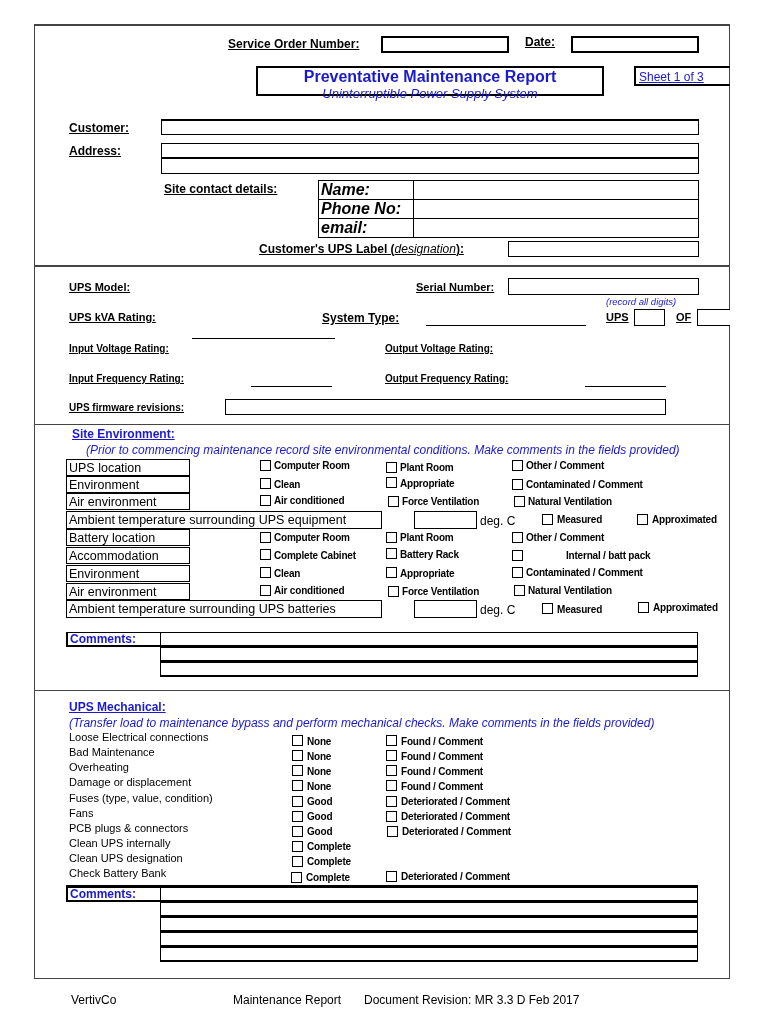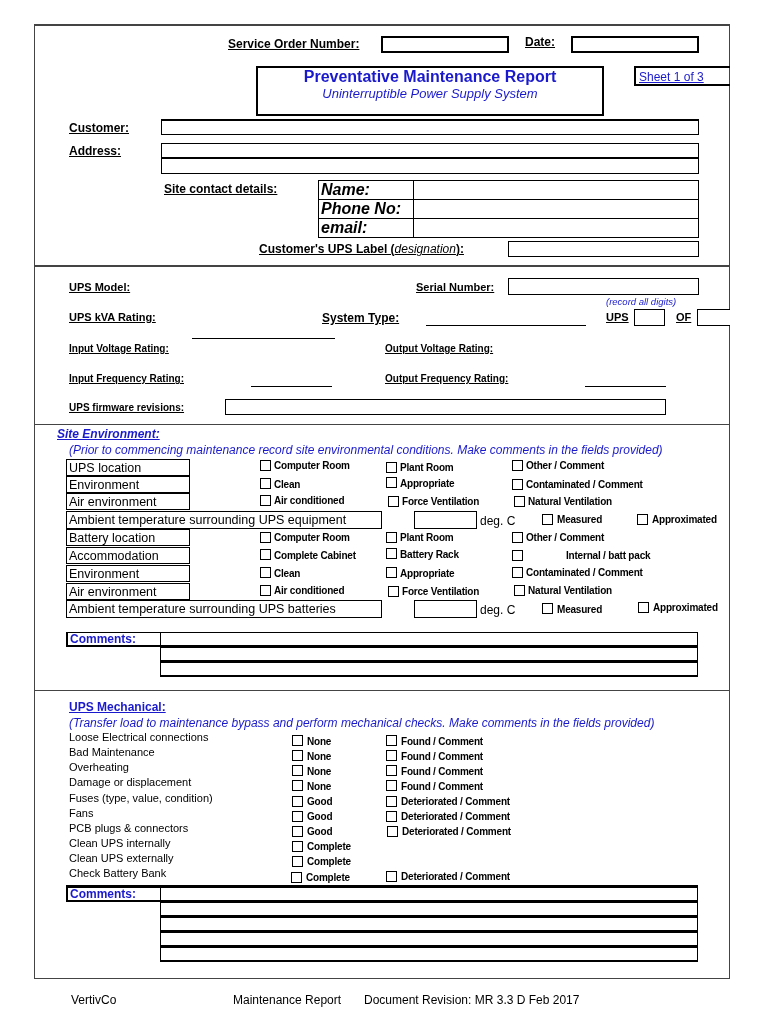--- a/index.html
+++ b/index.html
@@ -7,21 +7,21 @@
          font-family:"Liberation Sans", sans-serif; color:#000; }
   .abs { position:absolute; }
   .frame { position:absolute; left:34px; top:24px; width:694px; border:1px solid #444; border-top:2px solid #444; }
   .hline { position:absolute; left:34px; width:696px; height:0; border-top:1px solid #444; }
   .lbl { position:absolute; font-weight:bold; font-size:12px; text-decoration:underline; white-space:nowrap; }
   .lbl-sm { position:absolute; font-weight:bold; font-size:10px; text-decoration:underline; white-space:nowrap; }
   .box { position:absolute; border:1px solid #000; background:#fff; box-sizing:border-box; }
   .box-thick { position:absolute; border:2px solid #000; background:#fff; box-sizing:border-box; }
   .uline { position:absolute; border-bottom:1px solid #000; height:0; }
   .blue { color:#1a1acc; }
-  .title { position:absolute; left:256px; top:66px; width:348px; height:50px; border:2px solid #000; box-sizing:border-box; text-align:center; }
+  .title { position:absolute; left:256px; top:66px; width:348px; height:30px; border:2px solid #000; box-sizing:border-box; text-align:center; }
   .title .t1 { font-weight:bold; font-size:16px; color:#1a1acc; line-height:18px; margin-top:0px; }
   .title .t2 { font-style:italic; font-size:13px; color:#1a1acc; line-height:16px; }
   .sheet { position:absolute; left:634px; top:66px; width:96px; height:20px; border-left:2px solid #000; border-top:2px solid #000; border-bottom:2px solid #000; box-sizing:border-box; font-size:12px; color:#1a1acc; text-decoration:underline; padding:2px 0 0 3px; }
   .contact-table { position:absolute; left:318px; top:180px; border-collapse:collapse; }
   .contact-table td { border:1px solid #000; height:14px; padding:0 2px; font-size:16px; font-style:italic; font-weight:bold; }
   .env-label { position:absolute; left:66px; width:124px; height:17px; border:1px solid #000; box-sizing:border-box; font-size:12.5px; padding-left:2px; line-height:16px; white-space:nowrap; }
   .env-label.wide { width:316px; }
   .cb { position:absolute; width:11px; height:11px; border:1px solid #000; box-sizing:border-box; background:#fff; }
   .cbl { position:absolute; font-size:10px; font-weight:bold; white-space:nowrap; letter-spacing:-0.2px; }
   .mech-item { position:absolute; left:69px; font-size:11px; white-space:nowrap; }
@@ -93,22 +93,22 @@
 <div class="uline" style="left:192px;top:338px;width:143px;"></div>
 <div class="lbl-sm" style="left:69px;top:343px;">Input Voltage Rating:</div>
 <div class="lbl-sm" style="left:385px;top:343px;">Output Voltage Rating:</div>
 <div class="lbl-sm" style="left:69px;top:373px;">Input Frequency Rating:</div>
 <div class="uline" style="left:251px;top:386px;width:81px;"></div>
 <div class="lbl-sm" style="left:385px;top:373px;">Output Frequency Rating:</div>
 <div class="uline" style="left:585px;top:386px;width:81px;"></div>
 <div class="lbl-sm" style="left:69px;top:402px;">UPS firmware revisions:</div>
 <div class="box" style="left:225px;top:399px;width:441px;height:16px;"></div>
 
-<div class="lbl blue" style="left:57px;top:427px;font-style:italic;">Site Environment:</div>
-<div class="abs blue" style="left:69px;top:443px;font-size:12px;font-style:italic;white-space:nowrap;">(Prior to commencing maintenance record site environmental conditions. Make comments in the fields provided)</div>
+<div class="lbl blue" style="left:72px;top:427px;">Site Environment:</div>
+<div class="abs blue" style="left:86px;top:443px;font-size:12px;font-style:italic;white-space:nowrap;">(Prior to commencing maintenance record site environmental conditions. Make comments in the fields provided)</div>
 
 <div class="env-label" style="top:459px;">UPS location</div>
 <div class="cb" style="left:260px;top:460px;"></div>
 <div class="cbl" style="left:274px;top:460px;">Computer Room</div>
 <div class="cb" style="left:386px;top:462px;"></div>
 <div class="cbl" style="left:400px;top:462px;">Plant Room</div>
 <div class="cb" style="left:512px;top:460px;"></div>
 <div class="cbl" style="left:526px;top:460px;">Other / Comment</div>
 
 <div class="env-label" style="top:476px;">Environment</div>
@@ -222,21 +222,21 @@
 <div class="mech-item" style="top:822px;">PCB plugs &amp; connectors</div>
 <div class="cb" style="left:292px;top:826px;"></div>
 <div class="cbl" style="left:307px;top:826px;">Good</div>
 <div class="cb" style="left:387px;top:826px;"></div>
 <div class="cbl" style="left:402px;top:826px;">Deteriorated / Comment</div>
 
 <div class="mech-item" style="top:837px;">Clean UPS internally</div>
 <div class="cb" style="left:292px;top:841px;"></div>
 <div class="cbl" style="left:307px;top:841px;">Complete</div>
 
-<div class="mech-item" style="top:852px;">Clean UPS externally</div>
+<div class="mech-item" style="top:852px;">Clean UPS designation</div>
 <div class="cb" style="left:292px;top:856px;"></div>
 <div class="cbl" style="left:307px;top:856px;">Complete</div>
 
 <div class="mech-item" style="top:867px;">Check Battery Bank</div>
 <div class="cb" style="left:291px;top:872px;"></div>
 <div class="cbl" style="left:306px;top:872px;">Complete</div>
 <div class="cb" style="left:386px;top:871px;"></div>
 <div class="cbl" style="left:401px;top:871px;">Deteriorated / Comment</div>
 
 <div class="uline" style="left:66px;top:885px;width:632px;border-bottom-width:2px;"></div>

